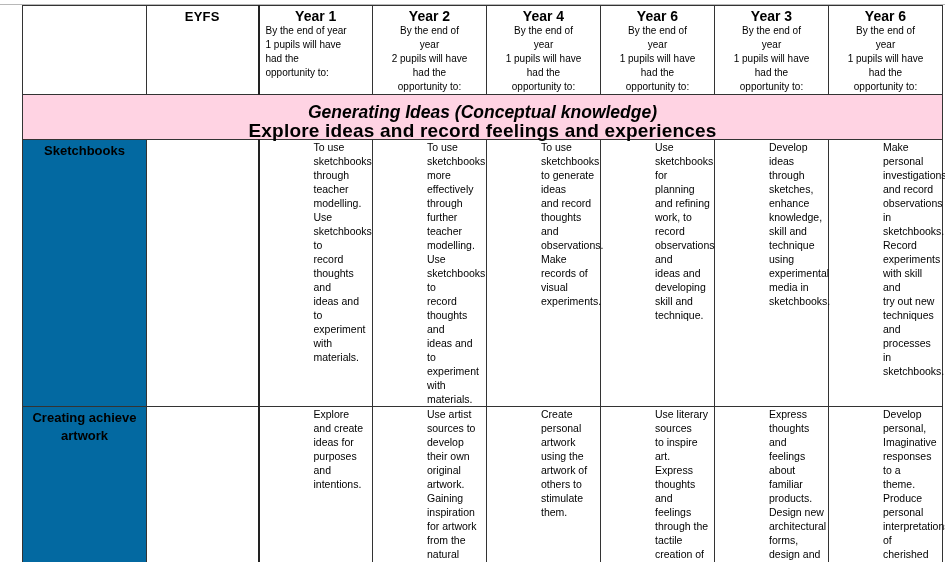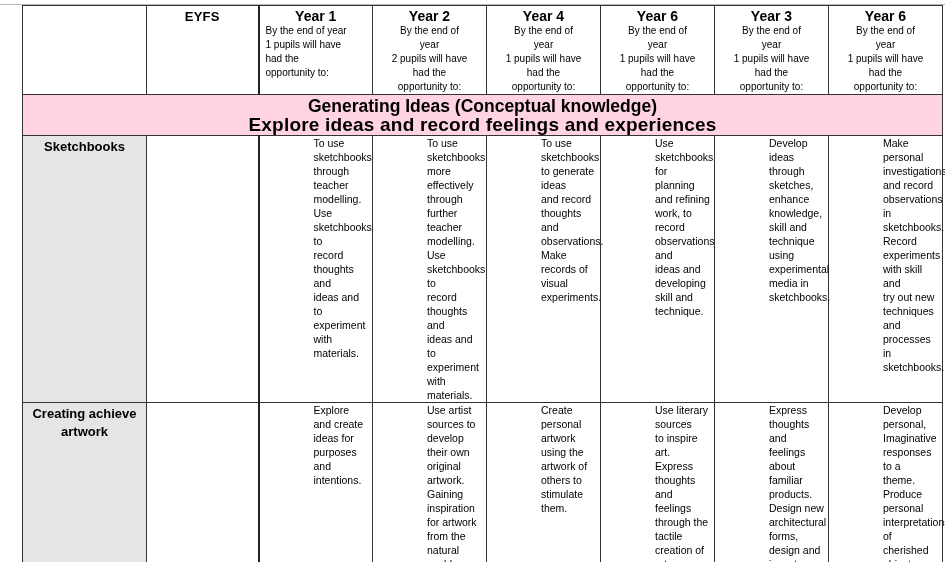--- a/index.html
+++ b/index.html
@@ -11,23 +11,23 @@
   .c-label { width: 124px; }
   .c-eyfs { width: 112px; }
   .c-year { width: 114px; }
   .thick-l { border-left: 2px solid #222 !important; }
   tr.hdr { height: 77px; }
   .yr-title { font-weight: bold; font-size: 14px; text-align: center; line-height: 16px; margin-top: 2px; }
   .yr-sub { font-size: 10px; line-height: 14px; text-align: center; padding: 0 17px; }
   .yr-sub.left { text-align: left; padding-left: 6px; }
   .eyfs-title { font-weight: bold; font-size: 13px; text-align: center; margin-top: 3px; letter-spacing: 0.3px; }
   tr.band td { background: #ffd3e3; height: 40px; text-align: center; }
-  .band-title { font-weight: bold; font-size: 17.5px; line-height: 20px; margin-top: 1px; }
+  .band-title { font-weight: bold; font-size: 17.5px; line-height: 20px; margin-top: 7px; font-style: italic; }
   .band-sub { font-weight: bold; font-size: 19px; line-height: 17px; letter-spacing: 0.2px; }
-  .row-label { background: #e5e5e5; font-weight: bold; font-size: 13px; text-align: center; line-height: 18px; padding-top: 2px !important; }
+  .row-label { background: #0369a1; font-weight: bold; font-size: 13px; text-align: center; line-height: 18px; padding-top: 2px !important; }
   .cell-text { font-size: 10.5px; line-height: 14px; padding: 0 4px 0 6px; white-space: pre-line; margin-left: 48px; }
   tr.r1 { height: 154px; }
   tr.r2 { height: 270px; }
 </style>
 </head>
 <body>
 
 <div class="topline"></div>
 
 <table class="grid">

